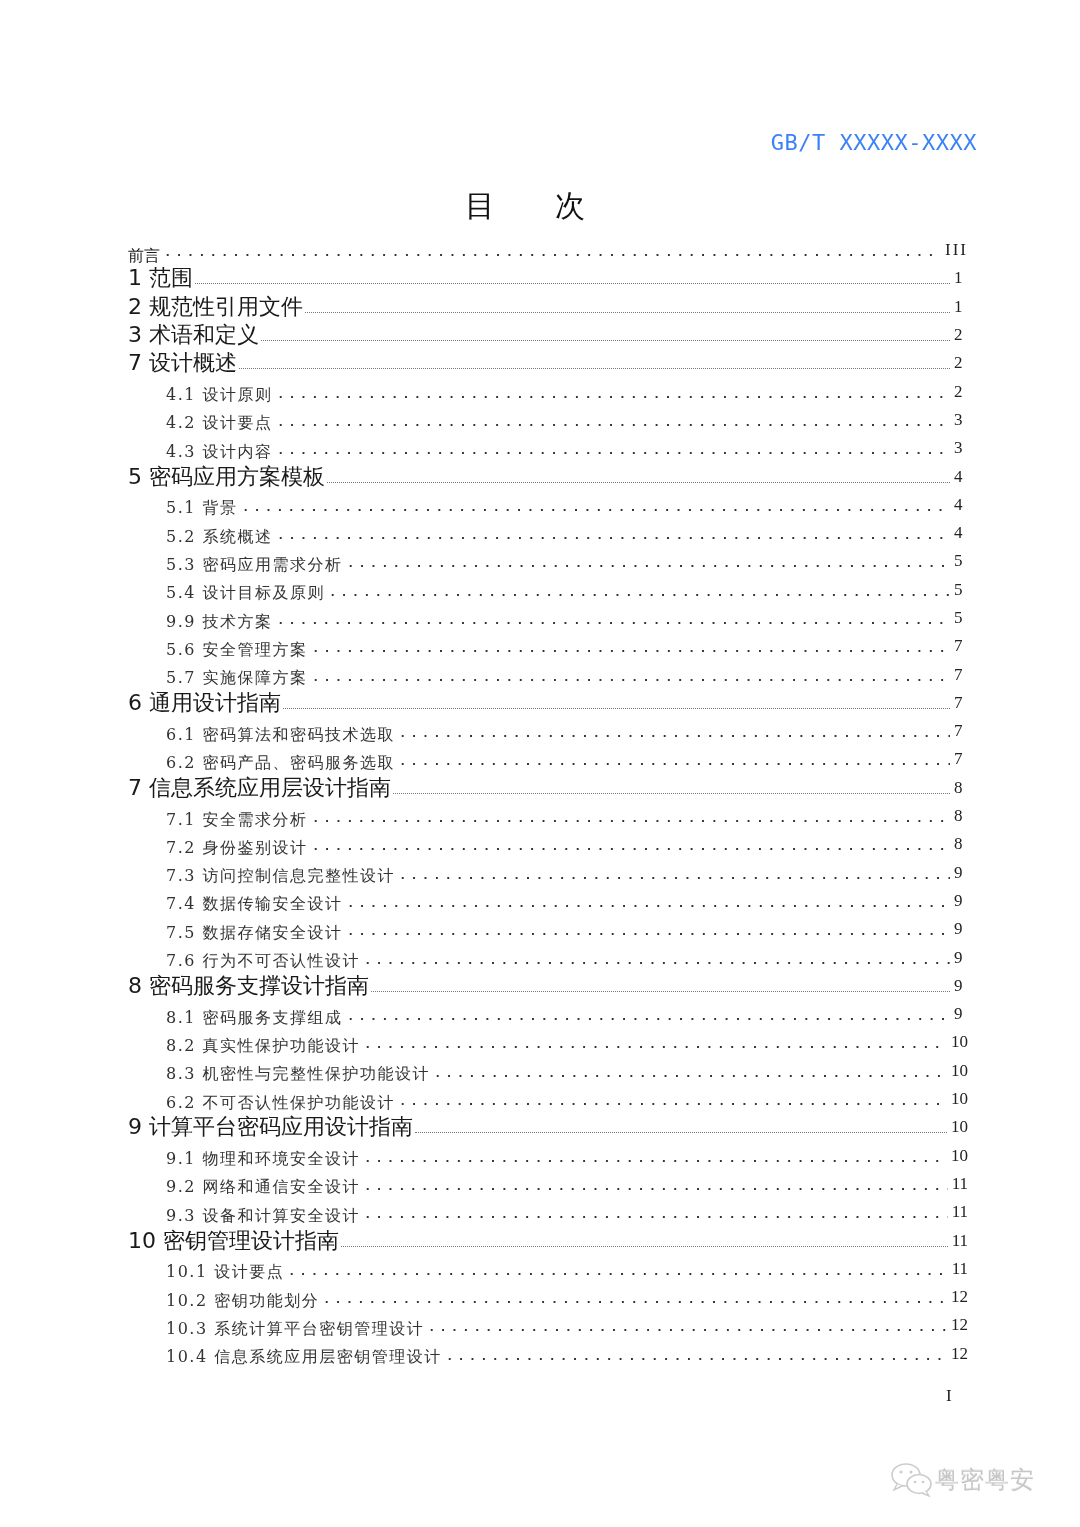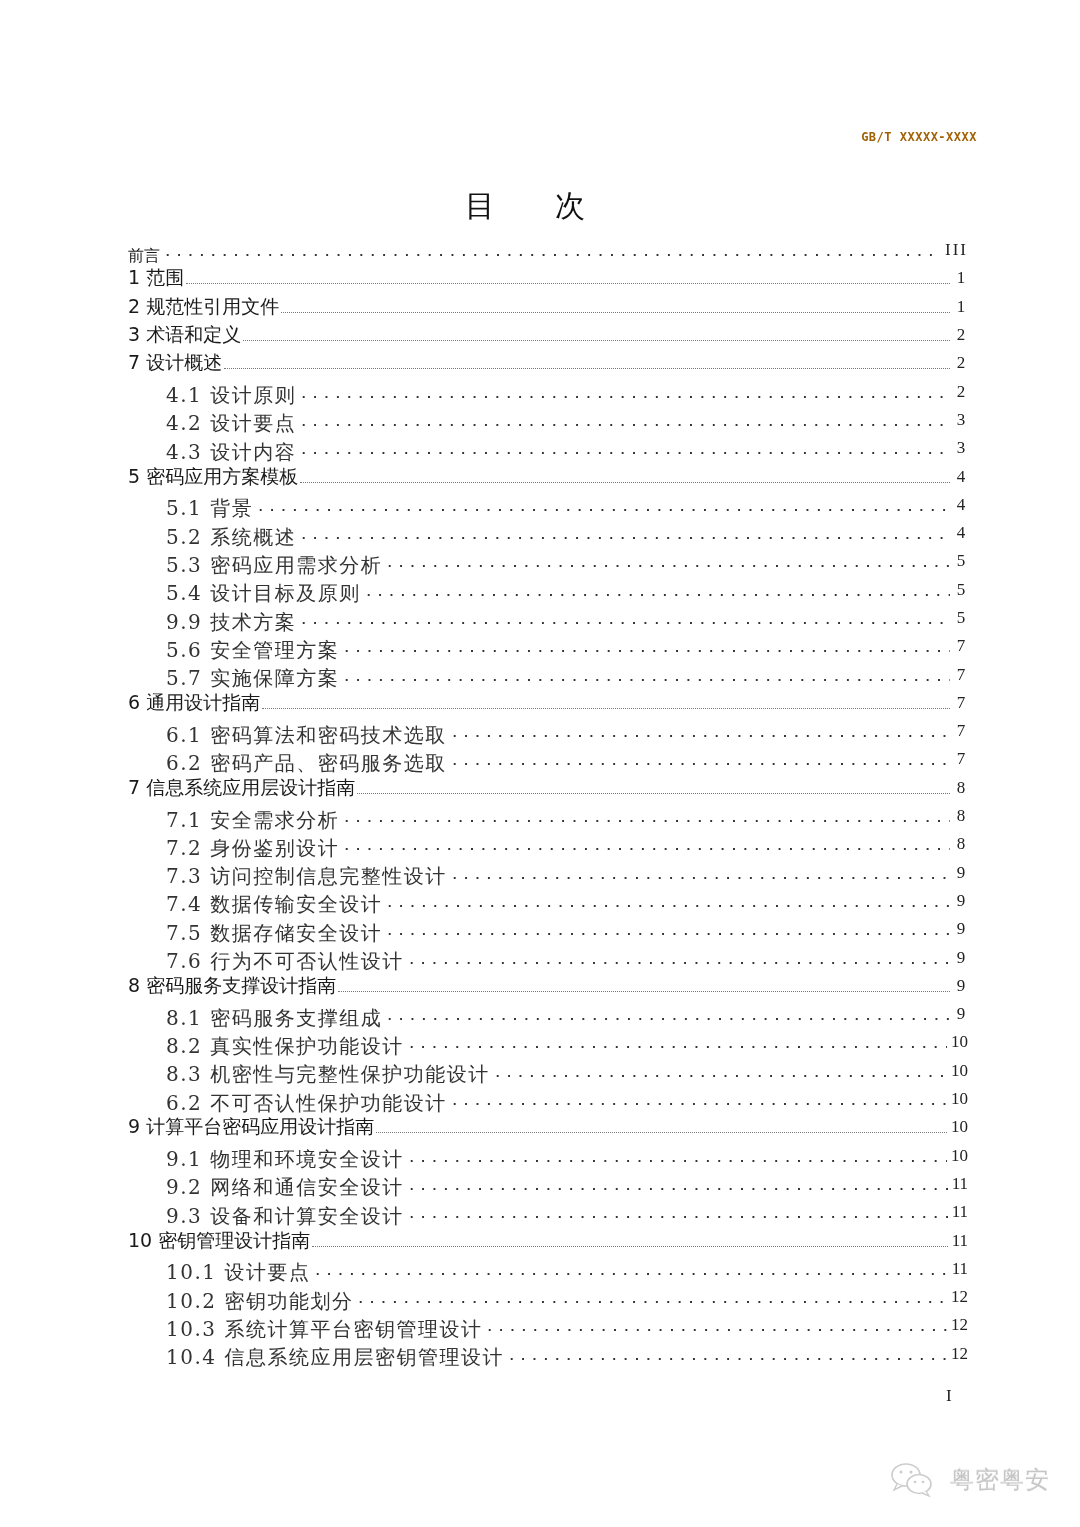--- a/index.html
+++ b/index.html
@@ -12,24 +12,23 @@
       height: 1527px;
       position: relative;
       overflow: hidden;
       color: #1a1a1a;
     }
     .std-code {
       position: absolute;
       top: 130px;
       right: 103px;
       font-family: "DejaVu Sans Mono", "Liberation Mono", monospace;
-      font-size: 12px;
+      font-size: 22px;
       letter-spacing: 0.5px;
-      color: #a16207;
-      font-weight: bold;
+      color: #3b82f6;
     }
     .toc-title {
       position: absolute;
       top: 186px;
       left: 0;
       width: 1110px;
       text-align: center;
       font-family: "DejaVu Sans", sans-serif;
       font-size: 30px;
       letter-spacing: 60px;
@@ -60,77 +59,77 @@
       position: relative;
     }
     .row .leader::after {
       content: "";
       position: absolute;
       left: 0; right: 0;
       bottom: 3px;
     }
     .row.l1 .label {
       font-family: "DejaVu Sans", sans-serif;
-      font-size: 19px;
+      font-size: 22px;
       color: #1a1a1a;
     }
     .row.l1 .leader::after {
       border-bottom: 1px dotted #777;
     }
     .row.l2 {
       padding-left: 38px;
     }
     .row.l3 {
       padding-left: 38px;
     }
     .row.l2 .label, .row.l3 .label {
       font-family: "DejaVu Serif", serif;
-      font-size: 20px;
+      font-size: 16px;
       color: #333;
       letter-spacing: 1.5px;
       margin-top: 8px;
     }
     .row.l0 .label {
       font-family: "DejaVu Sans", sans-serif;
       font-size: 16px;
       margin-top: 12px;
     }
     .row.l0 .leader::after,
     .row.l2 .leader::after,
     .row.l3 .leader::after {
       height: 2px;
       background-image: radial-gradient(circle, #333 0.9px, transparent 1.1px);
       background-size: 11.4px 2px;
       background-repeat: repeat-x;
     }
     .row .page {
       flex: 0 0 auto;
       min-width: 14px;
-      text-align: center;
+      text-align: left;
       font-family: "Liberation Serif", serif;
       font-size: 17px;
       color: #222;
       padding-left: 4px;
     }
     .row.l0 .page { letter-spacing: 2px; padding-left: 10px; }
     .page-number {
       position: absolute;
       top: 1386px;
       left: 946px;
       font-family: "Liberation Serif", serif;
       font-size: 17px;
       color: #222;
     }
     .watermark {
       position: absolute;
       top: 1462px;
       left: 890px;
       display: flex;
       align-items: center;
-      gap: 16px;
+      gap: 1px;
       opacity: 0.85;
     }
     .watermark .wm-icon {
       width: 44px;
       height: 36px;
       position: relative;
     }
     .watermark .wm-text {
       font-family: "DejaVu Sans", sans-serif;
       font-size: 24px;

